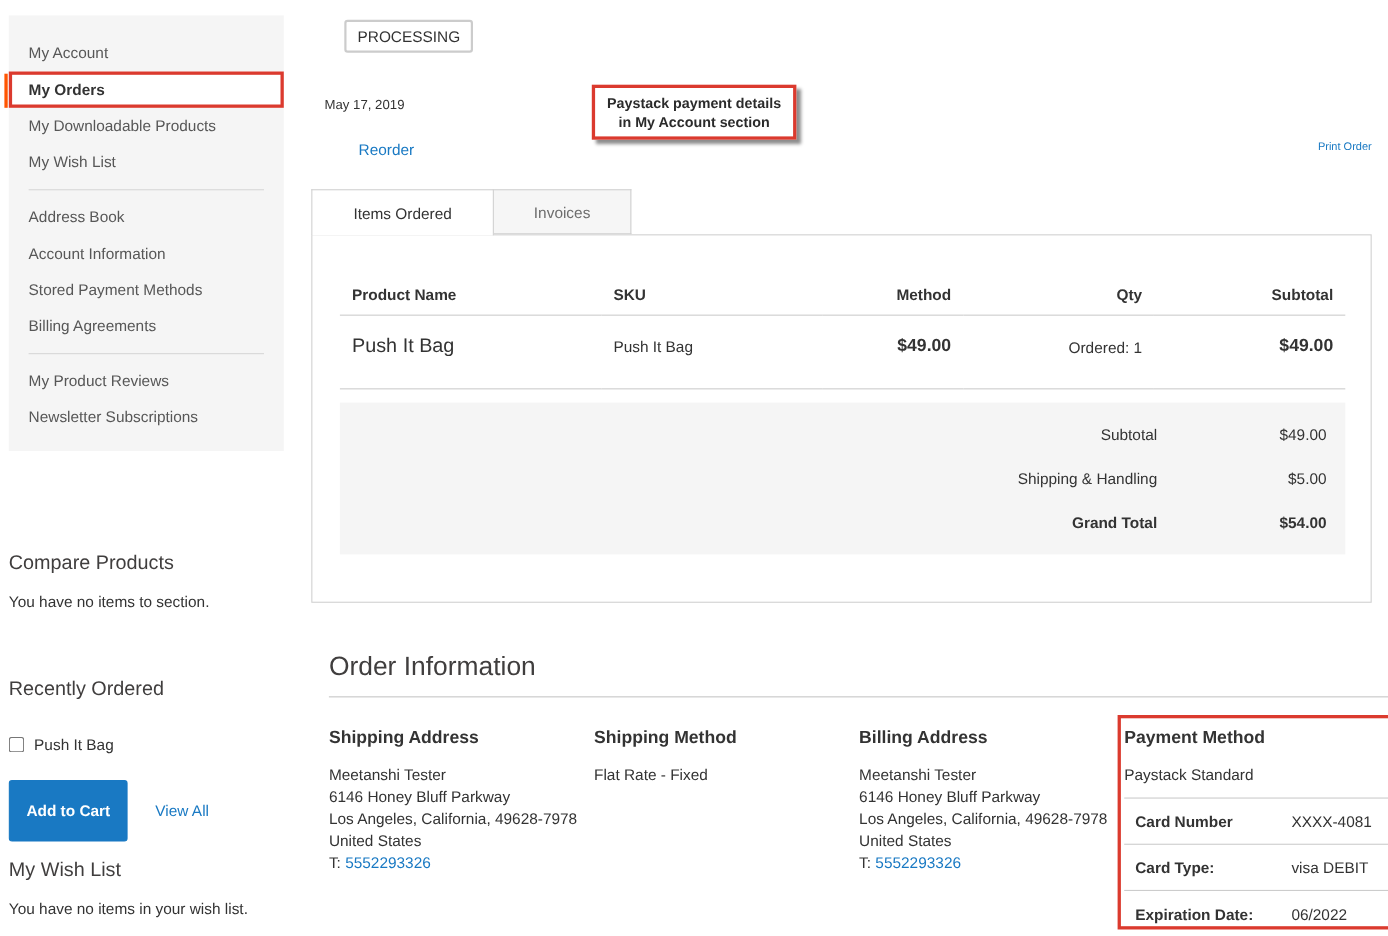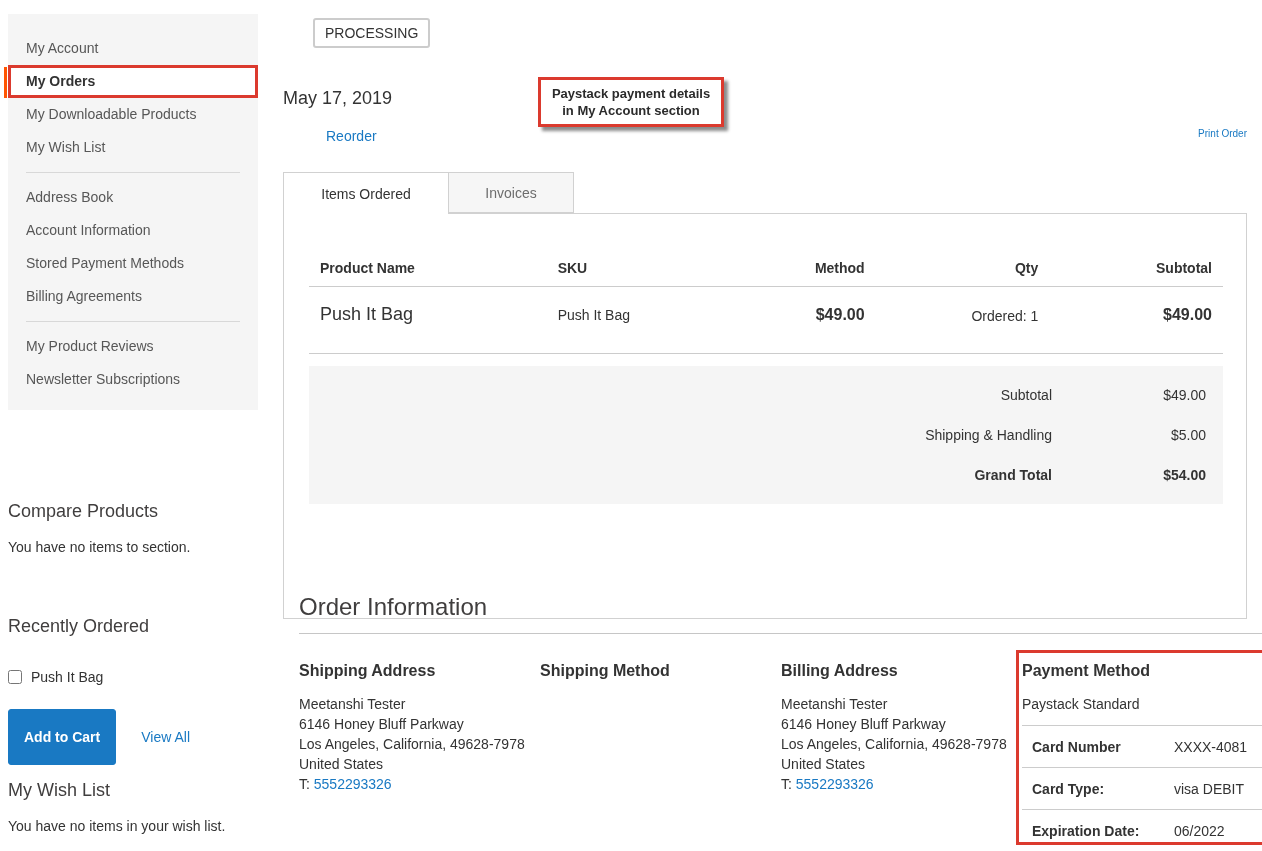--- a/index.html
+++ b/index.html
@@ -56,21 +56,21 @@
   
   .main { position:absolute; left:283px; top:0; width:964px; height:851px; }
 
   .order-title-row { position:absolute; top:16px; left:0; display:flex; align-items:center; }
   .order-title { font-size:36px; font-weight:300; color:var(--text,#333); letter-spacing:-0.5px; }
   .status-badge {
     margin-left:30px; margin-top:2px;
     border:2px solid #ccc; border-radius:3px;
     padding:5px 10px; font-size:14px; color:#333; text-transform:uppercase;
   }
-  .order-date { position:absolute; top:88px; left:0; font-size:18px; }
+  .order-date { position:absolute; top:88px; left:12px; font-size:12px; }
   .reorder-link { position:absolute; top:128px; left:0; font-size:14px;margin-left:43px; }
   .print-link { position:absolute; top:128px; right:0; font-size:10px; }
 
   .annotation-box {
     position:absolute; top:77px; left:255px; width:186px;
     background:#fff; border:3px solid var(--highlight,#db3a2e);
     box-shadow:4px 4px 3px rgba(0,0,0,0.45);
     padding:5px 6px; text-align:center;
     font-size:13px; font-weight:600; color:#2b2b2b; line-height:17px;
   }
@@ -87,21 +87,21 @@
     color:var(--text,#333); position:relative; z-index:2;
   }
   .tab.inactive {
     width:125px; height:41px; background:#f6f6f6;
     border:1px solid var(--border,#d1d1d1); border-left:none;
     color:#6d6d6d;
   }
 
   
   .items-box {
-    position:absolute; top:213px; left:0; width:964px; height:406px;
+    position:absolute; top:213px; left:0; width:964px; height:335px;
     border:1px solid var(--border,#d1d1d1); background:#fff;
   }
   .items-table { width:914px; margin:30px 25px 0; border-collapse:collapse; table-layout:fixed; }
   .items-table col.c-name { width:26%; } .items-table col.c-sku { width:22%; }
   .items-table col.c-price{ width:14%; } .items-table col.c-qty { width:19%; }
   .items-table col.c-sub  { width:19%; }
   .items-table th {
     font-size:14px; font-weight:bold; text-align:left;
     padding:16px 11px 10px; border-bottom:1px solid #ccc; color:var(--text,#333);
   }
@@ -267,20 +267,21 @@
           <span class="addr-line">Meetanshi Tester</span>
           <span class="addr-line">6146 Honey Bluff Parkway</span>
           <span class="addr-line">Los Angeles, California, 49628-7978</span>
           <span class="addr-line">United States</span>
           <span class="addr-line"><span>T: </span><a>5552293326</a></span>
         </div>
       </div>
 
       <div class="oi-col">
         <h3>Shipping Method</h3>
+        <div class="oi-body">Flat Rate - Fixed</div>
       </div>
 
       <div class="oi-col">
         <h3>Billing Address</h3>
         <div class="oi-body">
           <span class="addr-line">Meetanshi Tester</span>
           <span class="addr-line">6146 Honey Bluff Parkway</span>
           <span class="addr-line">Los Angeles, California, 49628-7978</span>
           <span class="addr-line">United States</span>
           <span class="addr-line"><span>T: </span><a>5552293326</a></span>

